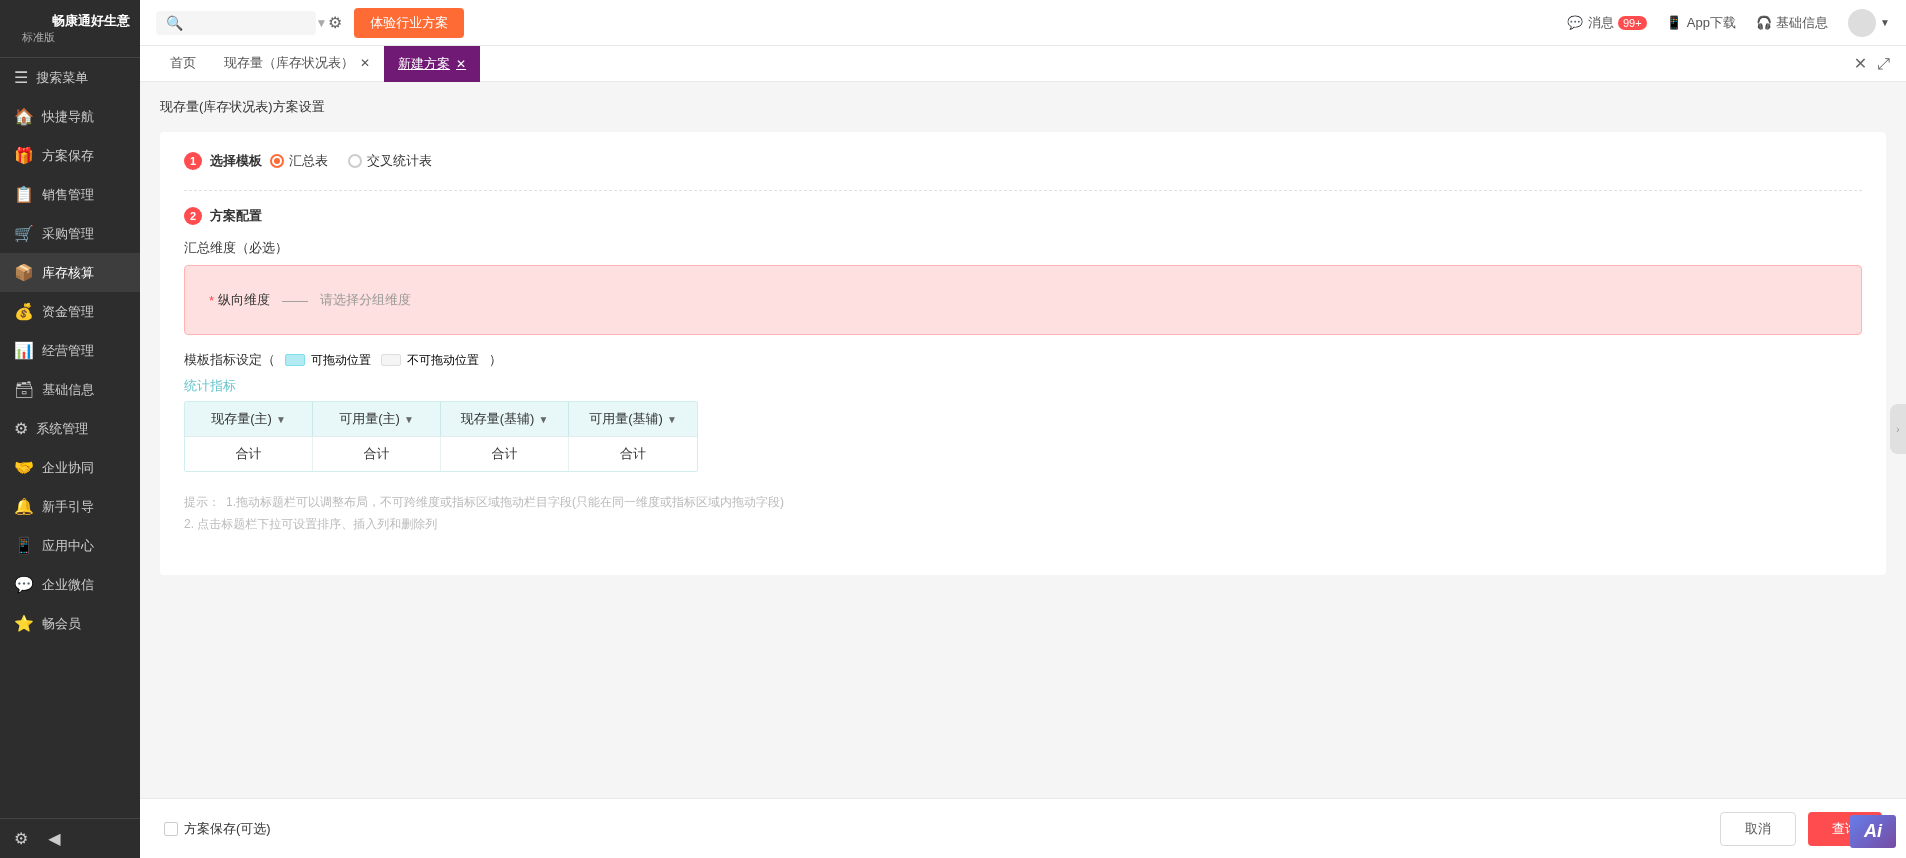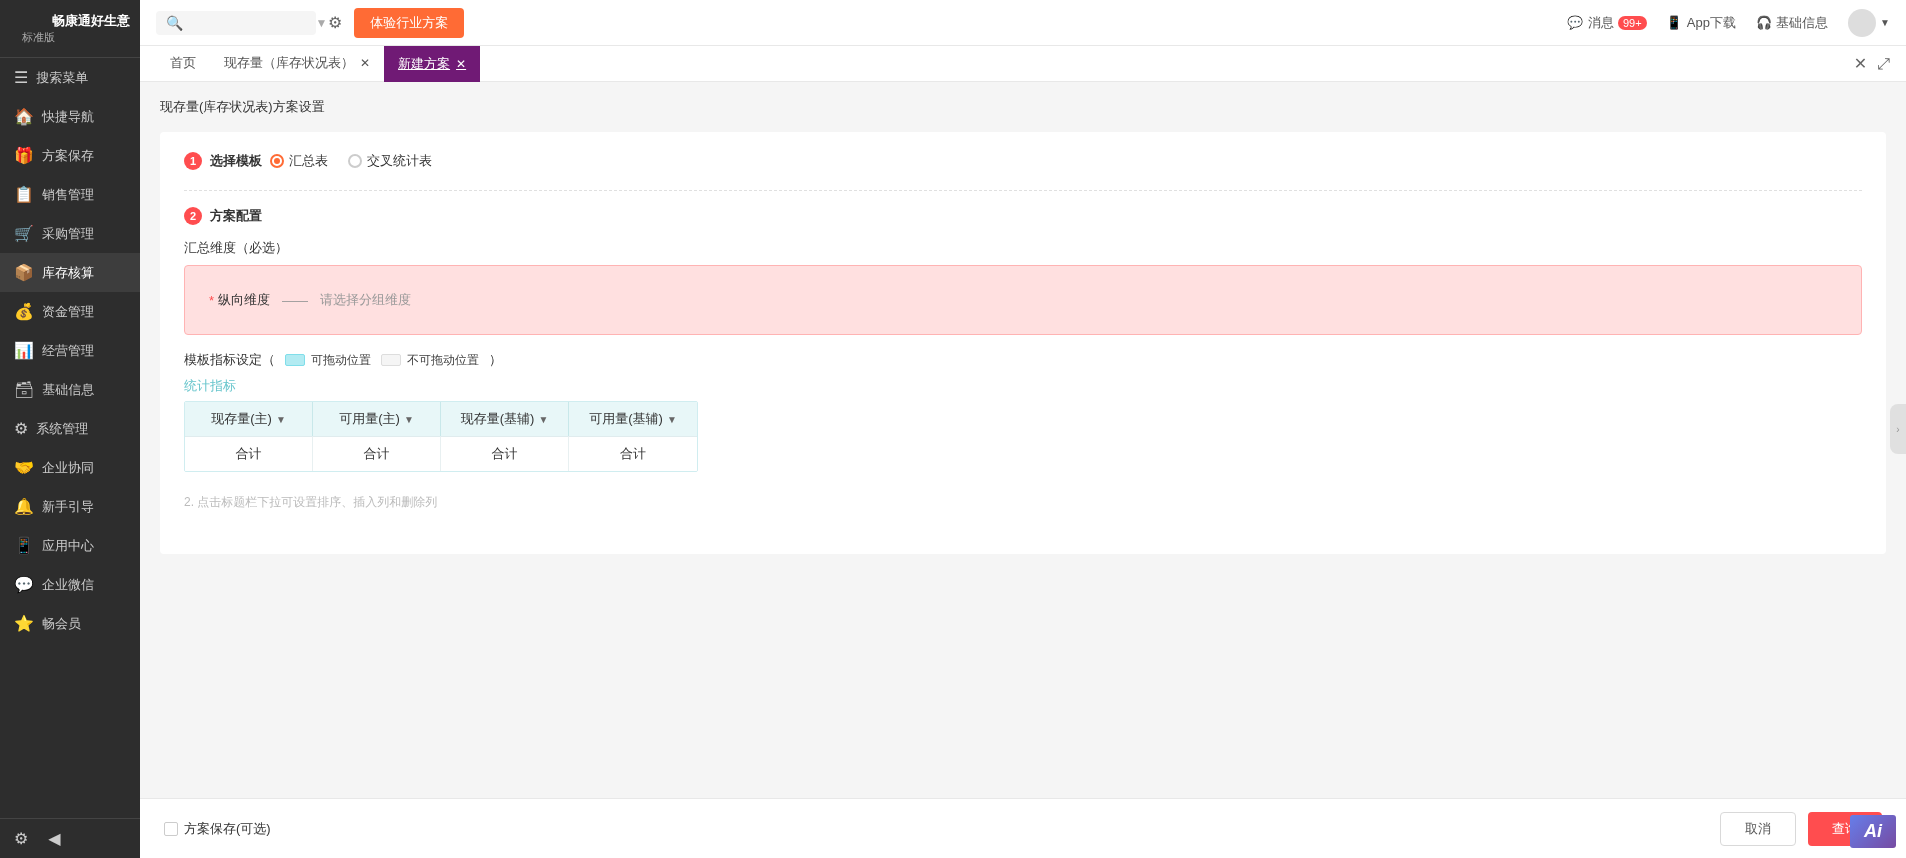--- a/index.html
+++ b/index.html
@@ -315,21 +315,21 @@
       margin-bottom: 8px;
       display: flex;
       align-items: center;
       gap: 10px;
     }
     .indicator-legend {
       display: flex;
       align-items: center;
       gap: 6px;
       font-size: 12px;
-      color: #404040;
+      color: #000000;
     }
     .legend-box {
       width: 20px;
       height: 12px;
       border-radius: 2px;
     }
     .legend-box.draggable { background: #b2ebf2; border: 1px solid #80deea; }
     .legend-box.non-draggable { background: #f5f5f5; border: 1px solid #ddd; }
 
     
@@ -686,20 +686,24 @@
               <div class="stats-data-cell">合计</div>
               <div class="stats-data-cell">合计</div>
               <div class="stats-data-cell">合计</div>
               <div class="stats-data-cell">合计</div>
             </div>
           </div>
         </div>
 
         <div class="tips">
           <div class="tip-line">
+            <span>提示：</span>
+            <span>1.拖动标题栏可以调整布局，不可跨维度或指标区域拖动栏目字段(只能在同一维度或指标区域内拖动字段)</span>
+          </div>
+          <div class="tip-line">
             <span>2. 点击标题栏下拉可设置排序、插入列和删除列</span>
           </div>
         </div>
       </div>
 
     </div>
 
     <div class="right-edge" style="position:fixed; right:0; top:50%; transform:translateY(-50%);">›</div>
   </div>
 

